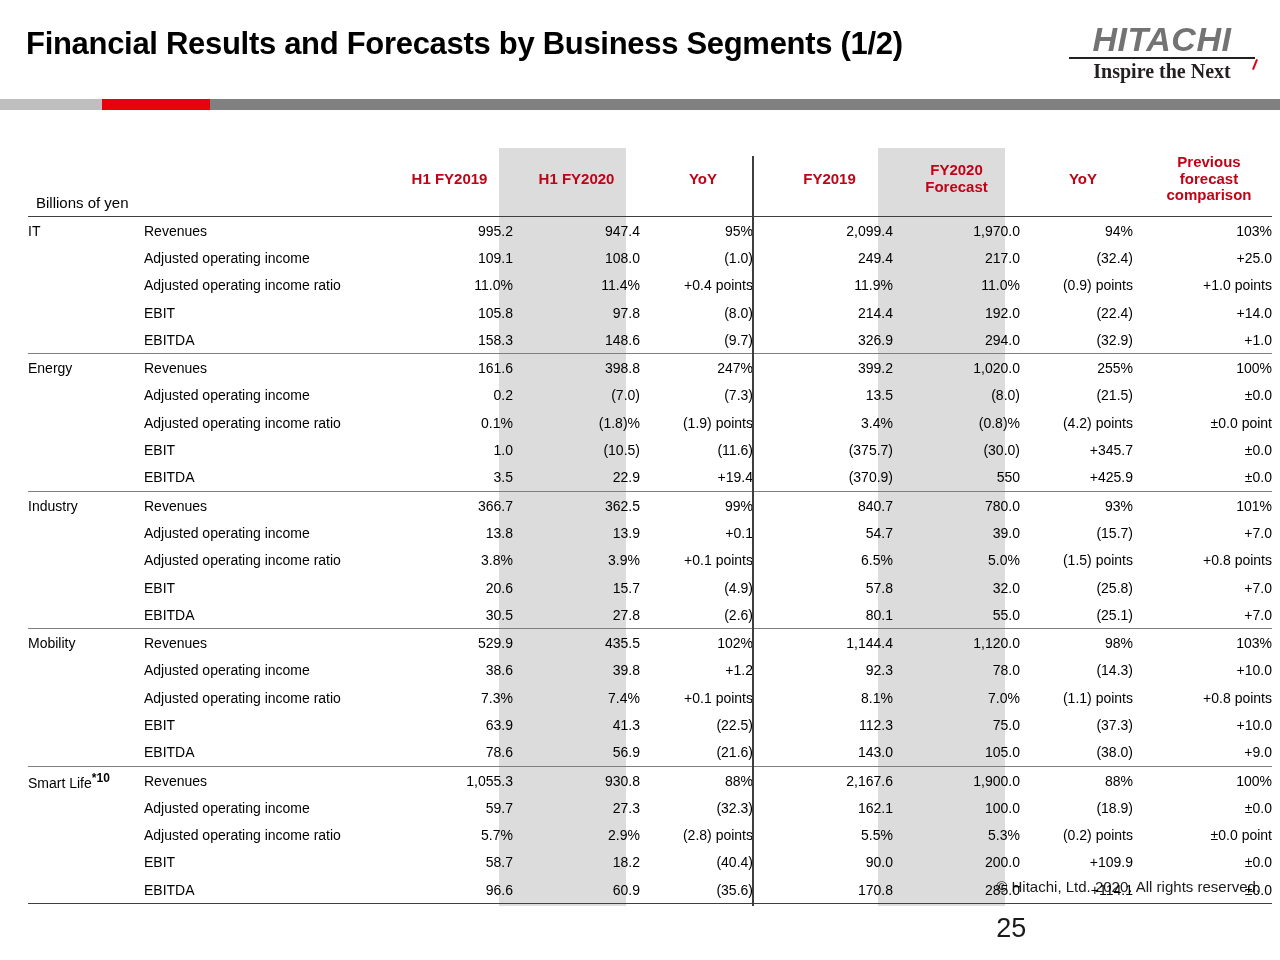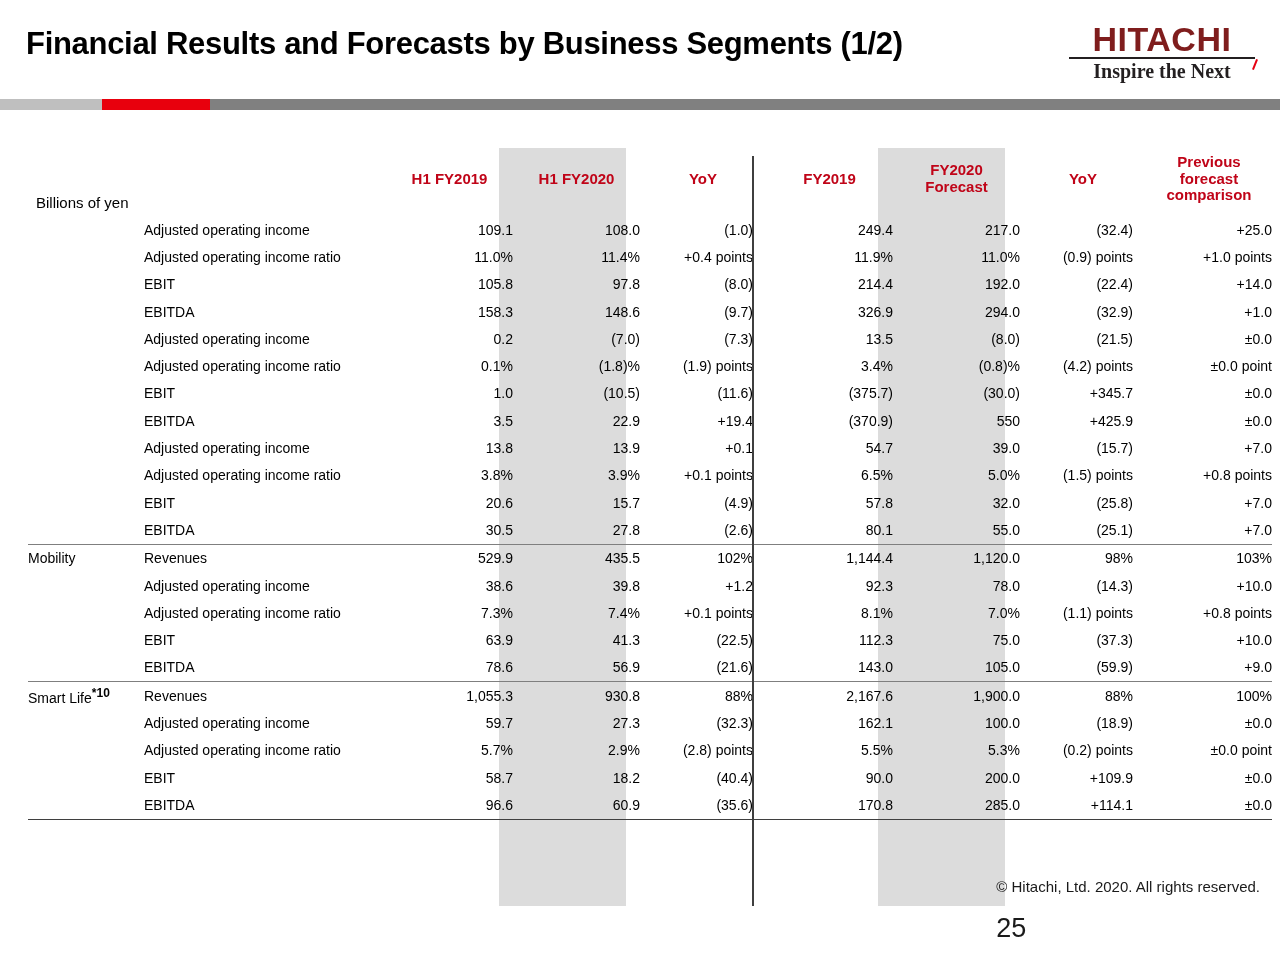--- a/index.html
+++ b/index.html
@@ -32,21 +32,22 @@
     right: 18px;
     top: 22px;
     width: 200px;
     text-align: center;
     line-height: 1;
   }
   #logo-wordmark {
     font-size: 34px;
     font-weight: bold;
     letter-spacing: 0.5px;
-    color: #7f1d1d;
+    color: #737373;
+    font-style: italic;
   }
   #logo-rule {
     width: 186px;
     height: 2px;
     background: #231f20;
     margin: 1px auto 2px auto;
   }
   #logo-tagline {
     font-size: 20px;
     font-family: "Liberation Serif", serif;
@@ -253,20 +254,31 @@
         </th>
         <th>YoY</th>
         <th>
           <span>Previous</span><br>
           <span>forecast</span><br>
           <span>comparison</span>
         </th>
       </tr>
     </thead>
     <tbody id="table-body">
+        <tr class="data-row rule-top">
+          <td class="seg-name"><span>IT</span></td>
+          <td class="item-name">Revenues</td>
+          <td class="num">995.2</td>
+          <td class="num">947.4</td>
+          <td class="num yoy-col">95%</td>
+          <td class="num">2,099.4</td>
+          <td class="num">1,970.0</td>
+          <td class="num yoy-col">94%</td>
+          <td class="num">103%</td>
+        </tr>
         <tr class="data-row">
           <td class="seg-name"></td>
           <td class="item-name">Adjusted operating income</td>
           <td class="num">109.1</td>
           <td class="num">108.0</td>
           <td class="num yoy-col">(1.0)</td>
           <td class="num">249.4</td>
           <td class="num">217.0</td>
           <td class="num yoy-col">(32.4)</td>
           <td class="num">+25.0</td>
@@ -297,20 +309,31 @@
           <td class="seg-name"></td>
           <td class="item-name">EBITDA</td>
           <td class="num">158.3</td>
           <td class="num">148.6</td>
           <td class="num yoy-col">(9.7)</td>
           <td class="num">326.9</td>
           <td class="num">294.0</td>
           <td class="num yoy-col">(32.9)</td>
           <td class="num">+1.0</td>
         </tr>
+        <tr class="data-row rule-thin">
+          <td class="seg-name"><span>Energy</span></td>
+          <td class="item-name">Revenues</td>
+          <td class="num">161.6</td>
+          <td class="num">398.8</td>
+          <td class="num yoy-col">247%</td>
+          <td class="num">399.2</td>
+          <td class="num">1,020.0</td>
+          <td class="num yoy-col">255%</td>
+          <td class="num">100%</td>
+        </tr>
         <tr class="data-row">
           <td class="seg-name"></td>
           <td class="item-name">Adjusted operating income</td>
           <td class="num">0.2</td>
           <td class="num">(7.0)</td>
           <td class="num yoy-col">(7.3)</td>
           <td class="num">13.5</td>
           <td class="num">(8.0)</td>
           <td class="num yoy-col">(21.5)</td>
           <td class="num">±0.0</td>
@@ -340,20 +363,31 @@
         <tr class="data-row">
           <td class="seg-name"></td>
           <td class="item-name">EBITDA</td>
           <td class="num">3.5</td>
           <td class="num">22.9</td>
           <td class="num yoy-col">+19.4</td>
           <td class="num">(370.9)</td>
           <td class="num">550</td>
           <td class="num yoy-col">+425.9</td>
           <td class="num">±0.0</td>
+        </tr>
+        <tr class="data-row rule-thin">
+          <td class="seg-name"><span>Industry</span></td>
+          <td class="item-name">Revenues</td>
+          <td class="num">366.7</td>
+          <td class="num">362.5</td>
+          <td class="num yoy-col">99%</td>
+          <td class="num">840.7</td>
+          <td class="num">780.0</td>
+          <td class="num yoy-col">93%</td>
+          <td class="num">101%</td>
         </tr>
         <tr class="data-row">
           <td class="seg-name"></td>
           <td class="item-name">Adjusted operating income</td>
           <td class="num">13.8</td>
           <td class="num">13.9</td>
           <td class="num yoy-col">+0.1</td>
           <td class="num">54.7</td>
           <td class="num">39.0</td>
           <td class="num yoy-col">(15.7)</td>
@@ -437,21 +471,21 @@
           <td class="num">+10.0</td>
         </tr>
         <tr class="data-row">
           <td class="seg-name"></td>
           <td class="item-name">EBITDA</td>
           <td class="num">78.6</td>
           <td class="num">56.9</td>
           <td class="num yoy-col">(21.6)</td>
           <td class="num">143.0</td>
           <td class="num">105.0</td>
-          <td class="num yoy-col">(59.9)</td>
+          <td class="num yoy-col">(38.0)</td>
           <td class="num">+9.0</td>
         </tr>
         <tr class="data-row rule-thin">
           <td class="seg-name"><span>Smart Life</span><sup>*10</sup></td>
           <td class="item-name">Revenues</td>
           <td class="num">1,055.3</td>
           <td class="num">930.8</td>
           <td class="num yoy-col">88%</td>
           <td class="num">2,167.6</td>
           <td class="num">1,900.0</td>

